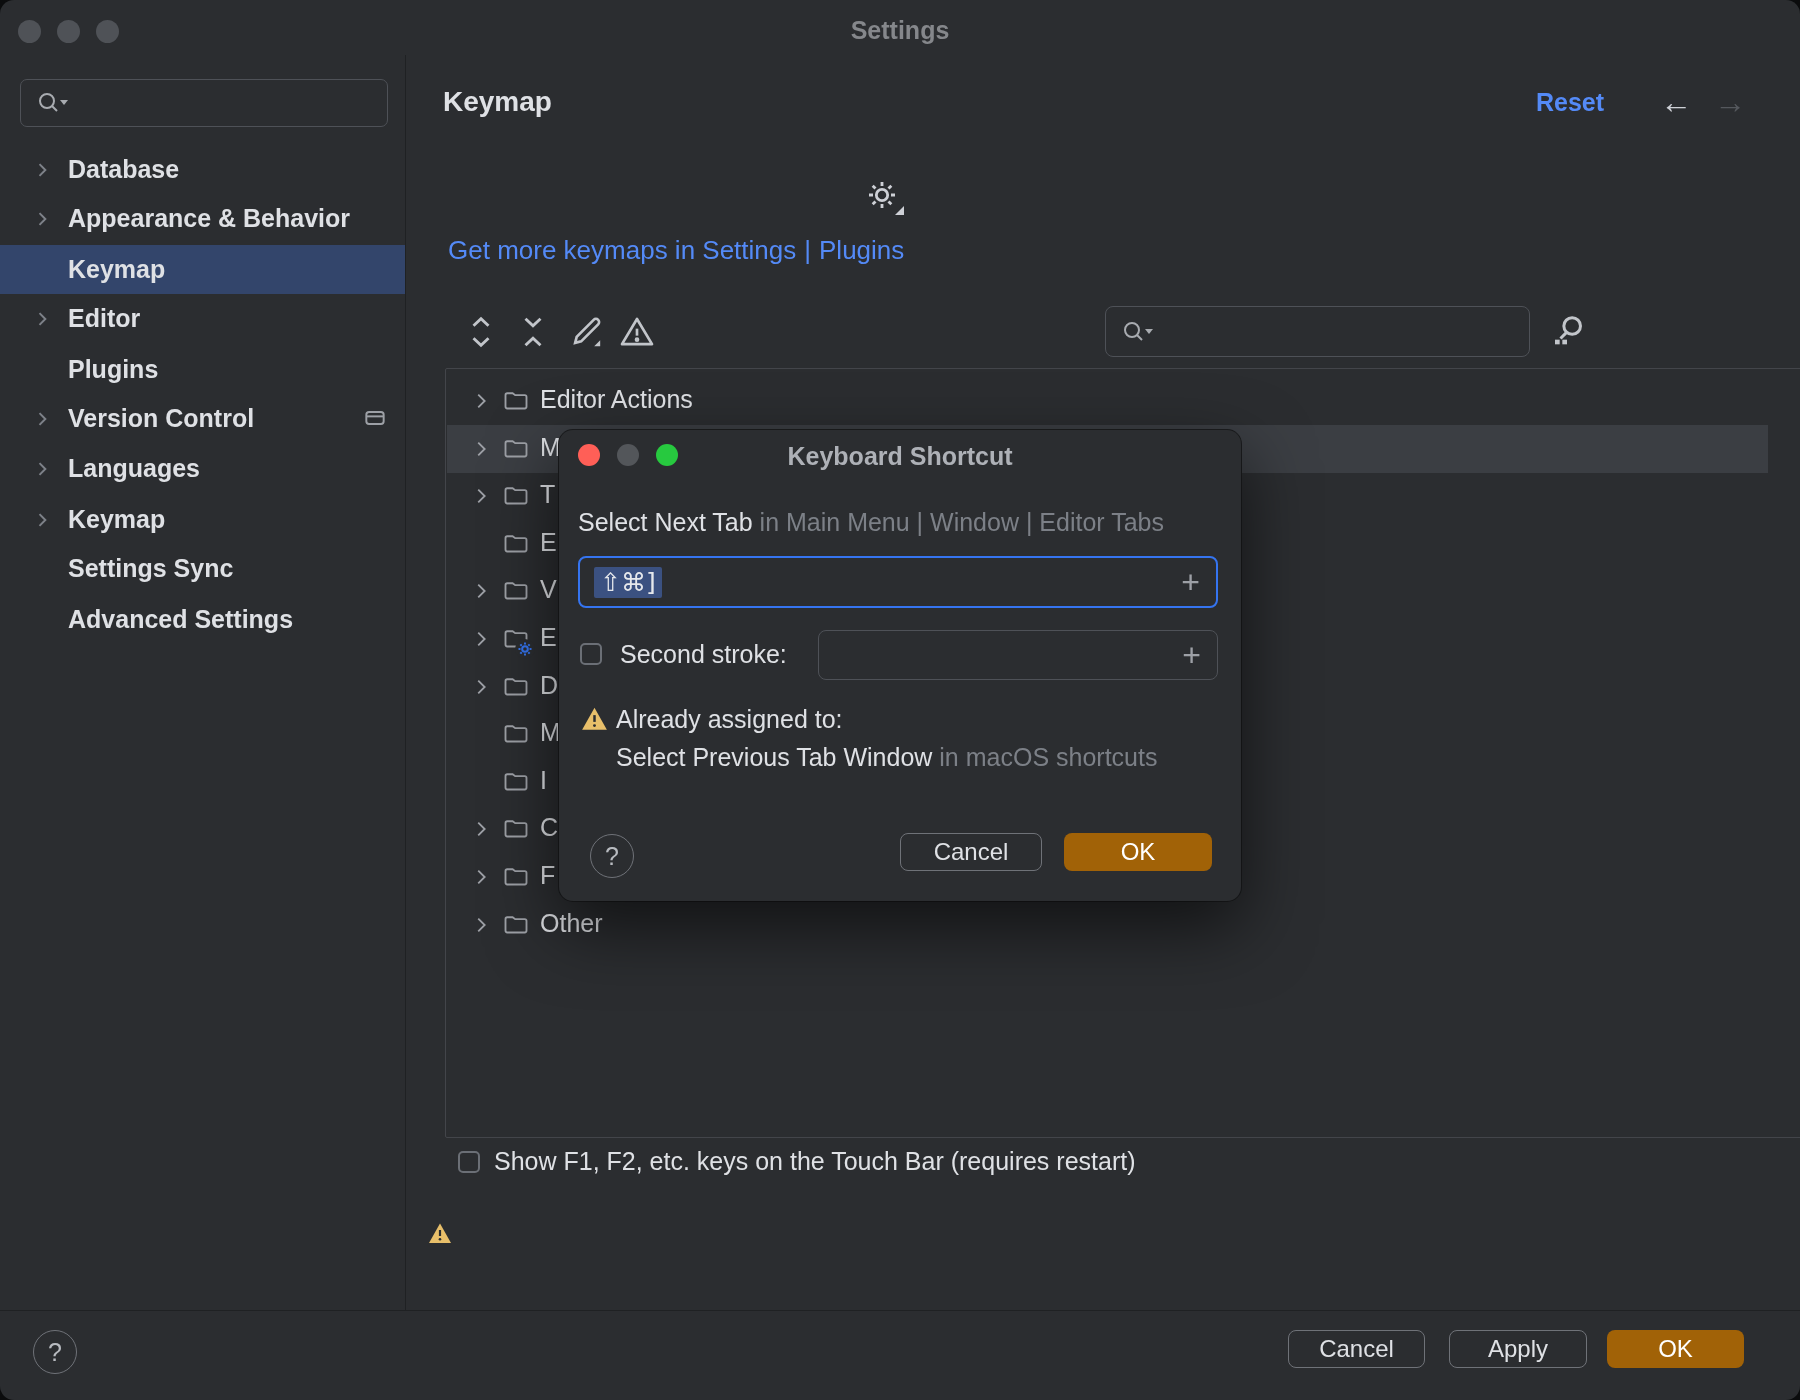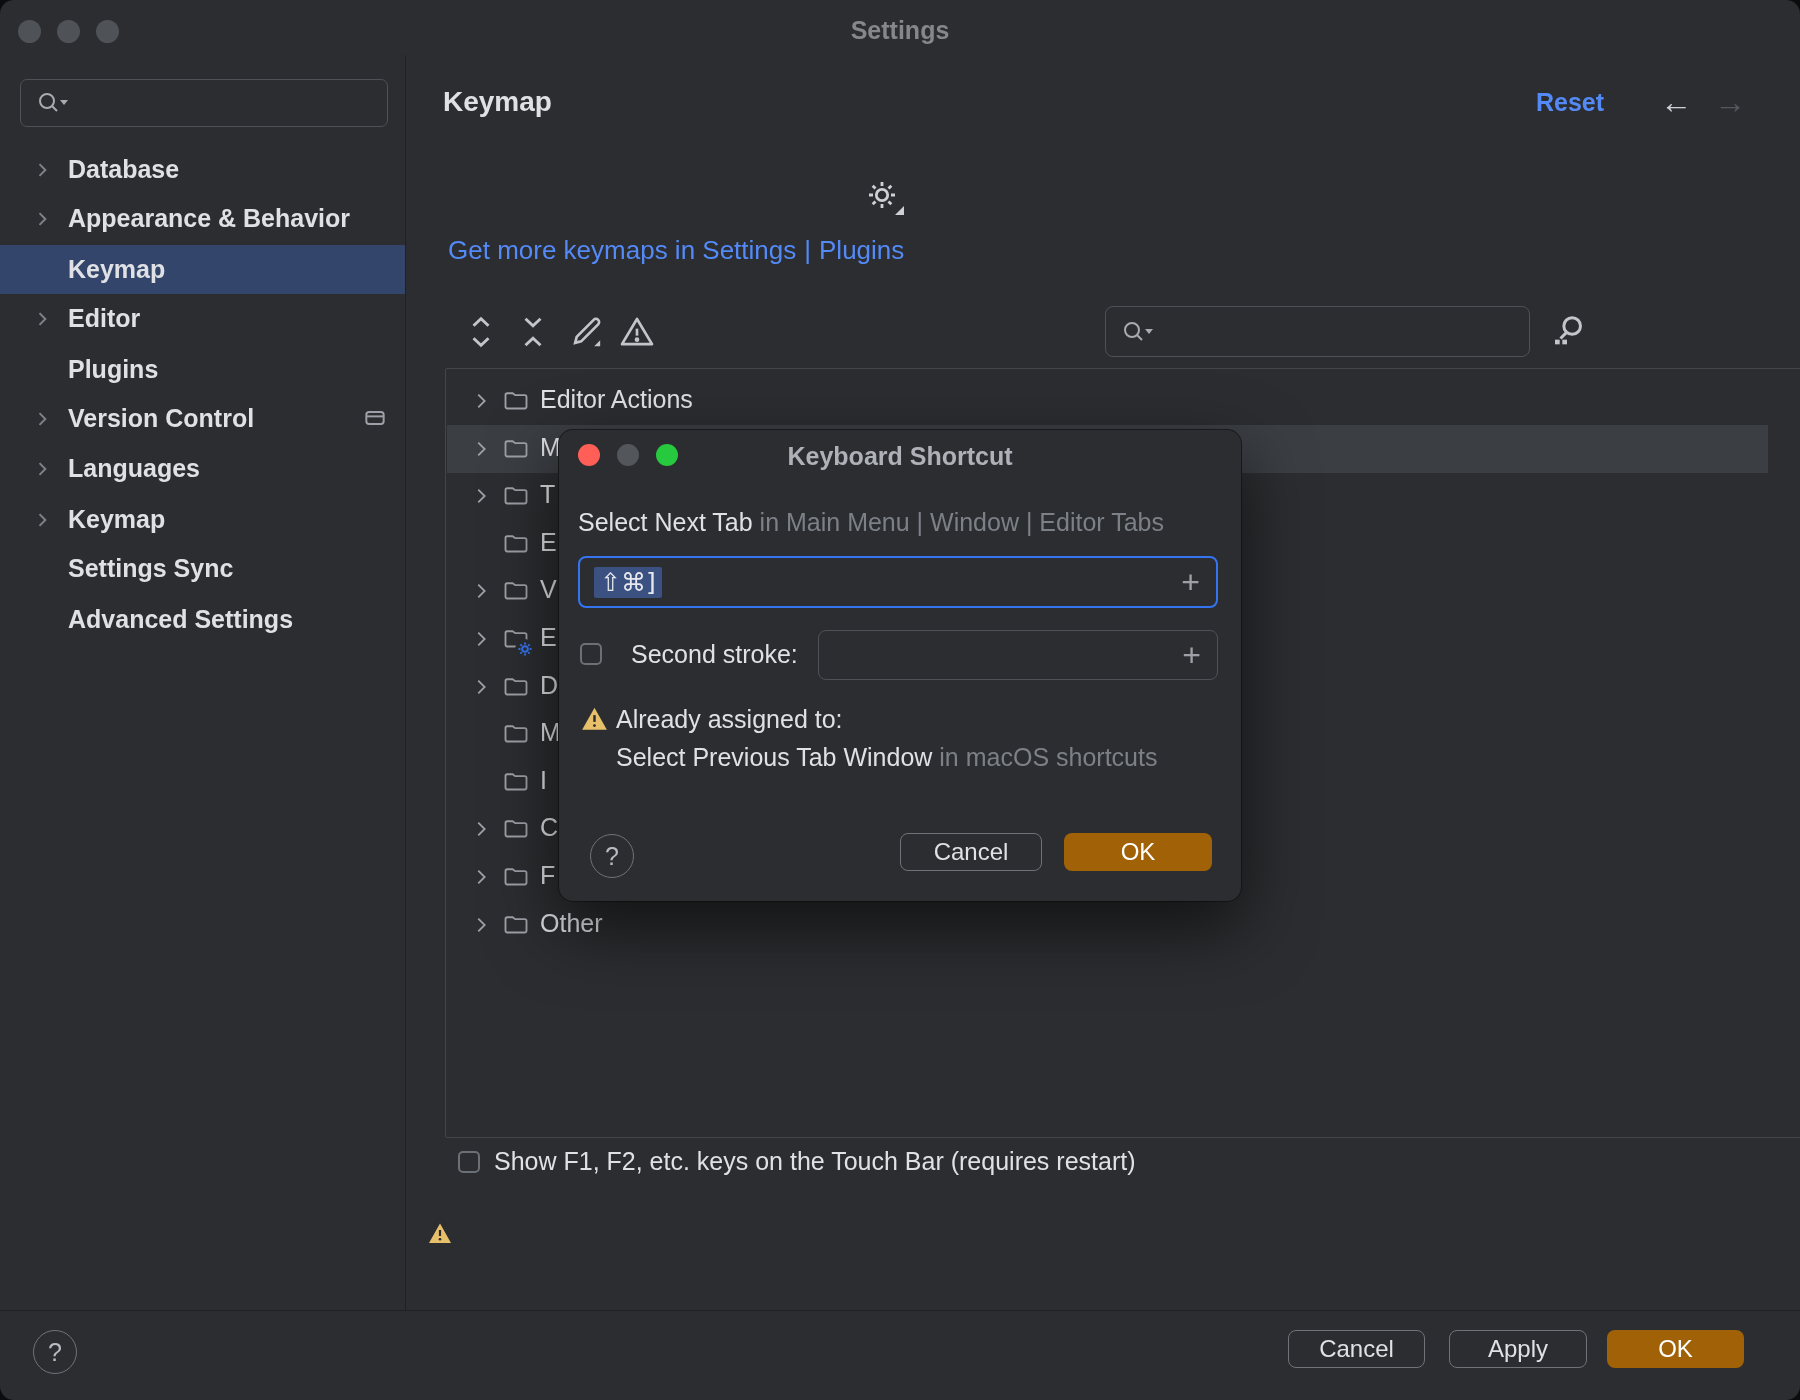--- a/index.html
+++ b/index.html
@@ -62,21 +62,21 @@
   .dtl{width:22px;height:22px;border-radius:50%;position:absolute;top:14px;}
   #dtl1{left:19px;background:#ff5f57;} #dtl2{left:58px;background:#53565a;} #dtl3{left:97px;background:#27c93f;}
   #dialog-title{left:0;right:0;top:12px;text-align:center;font-size:25px;font-weight:bold;color:#aeb1b7;}
   #action-line{left:19px;top:78px;font-size:25px;white-space:nowrap;}
   #action-line .ctx{color:#7c8087;}
   #shortcut-input{left:19px;top:126px;width:640px;height:52px;border:2px solid #3574f0;border-radius:8px;display:flex;align-items:center;padding-left:14px;}
   .kbd{font-family:"DejaVu Sans",sans-serif;font-size:25px;color:#e6e8ec;background:#3b5181;padding:1px 6px;border-radius:2px;}
   .plus{position:absolute;right:16px;top:50%;transform:translateY(-50%);font-size:32px;font-weight:300;color:#9da0a6;line-height:1;}
   .cbx{width:22px;height:22px;border:2px solid #6b6f76;border-radius:5px;}
   #second-stroke-cbx{left:21px;top:213px;}
-  #second-stroke-lbl{left:61px;top:210px;font-size:25px;margin-left:11px;}
+  #second-stroke-lbl{left:61px;top:210px;font-size:25px;}
   #second-input{left:259px;top:200px;width:400px;height:50px;border:1px solid #4e5157;border-radius:8px;}
   #dlg-warn-ico{left:22px;top:276px;}
   #dlg-warn-title{left:57px;top:275px;font-size:25px;}
   #dlg-warn-line2{left:57px;top:313px;font-size:25px;white-space:nowrap;}
   #dlg-warn-line2 .ctx{color:#7c8087;}
   .help-circle{width:44px;height:44px;border:1px solid #6f7278;border-radius:50%;display:flex;align-items:center;justify-content:center;font-size:25px;color:#b8bbc0;}
   #dlg-help{left:31px;top:404px;}
   .btn{height:38px;border-radius:8px;display:flex;align-items:center;justify-content:center;font-size:24px;color:#dfe1e5;}
   .btn.ghost{border:1px solid #6f7278;}
   .btn.primary{background:#a16207;color:#fff;}

